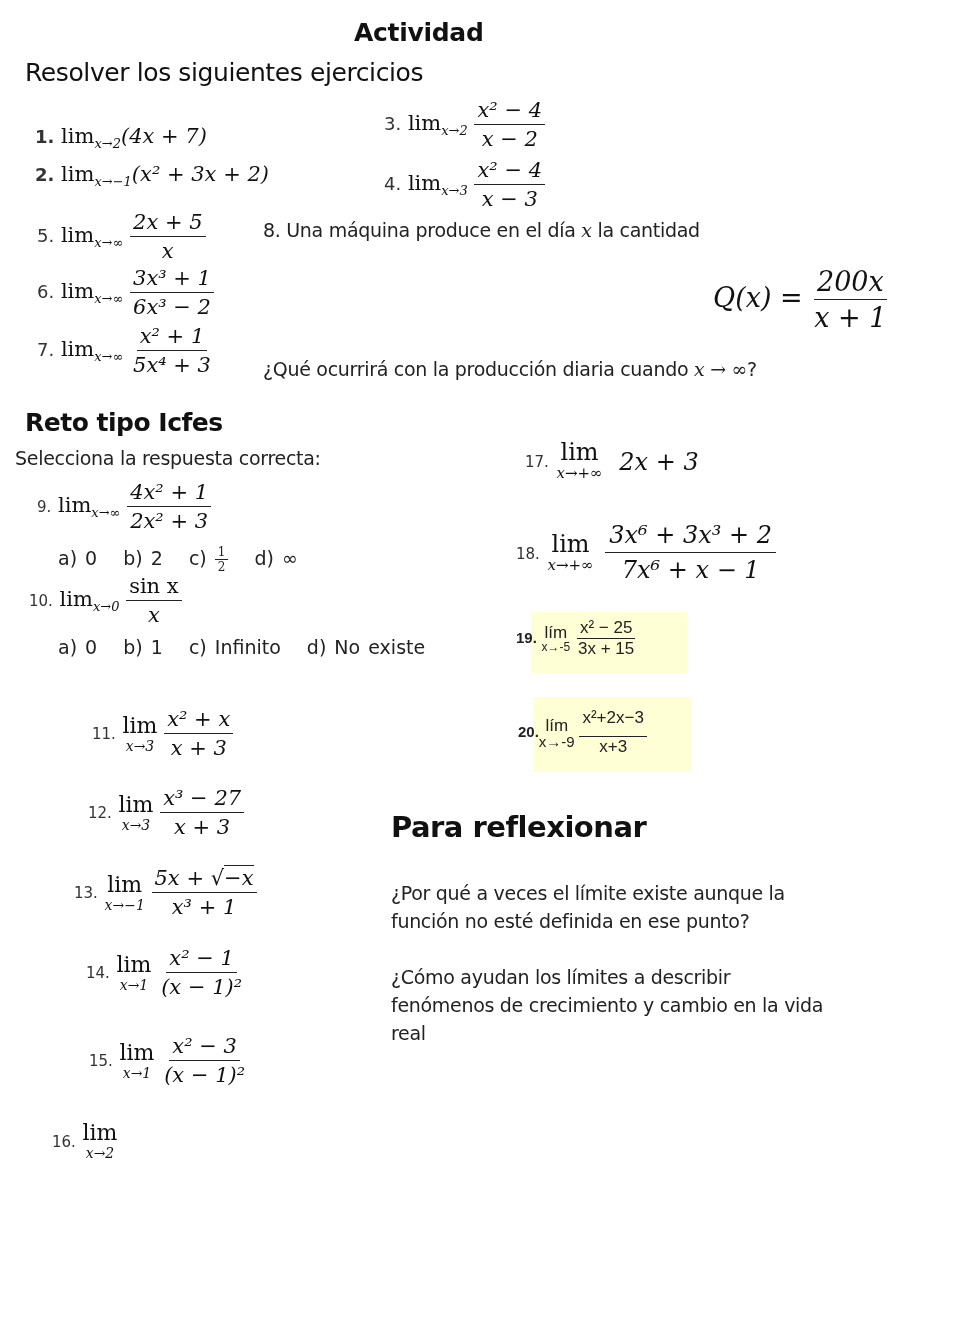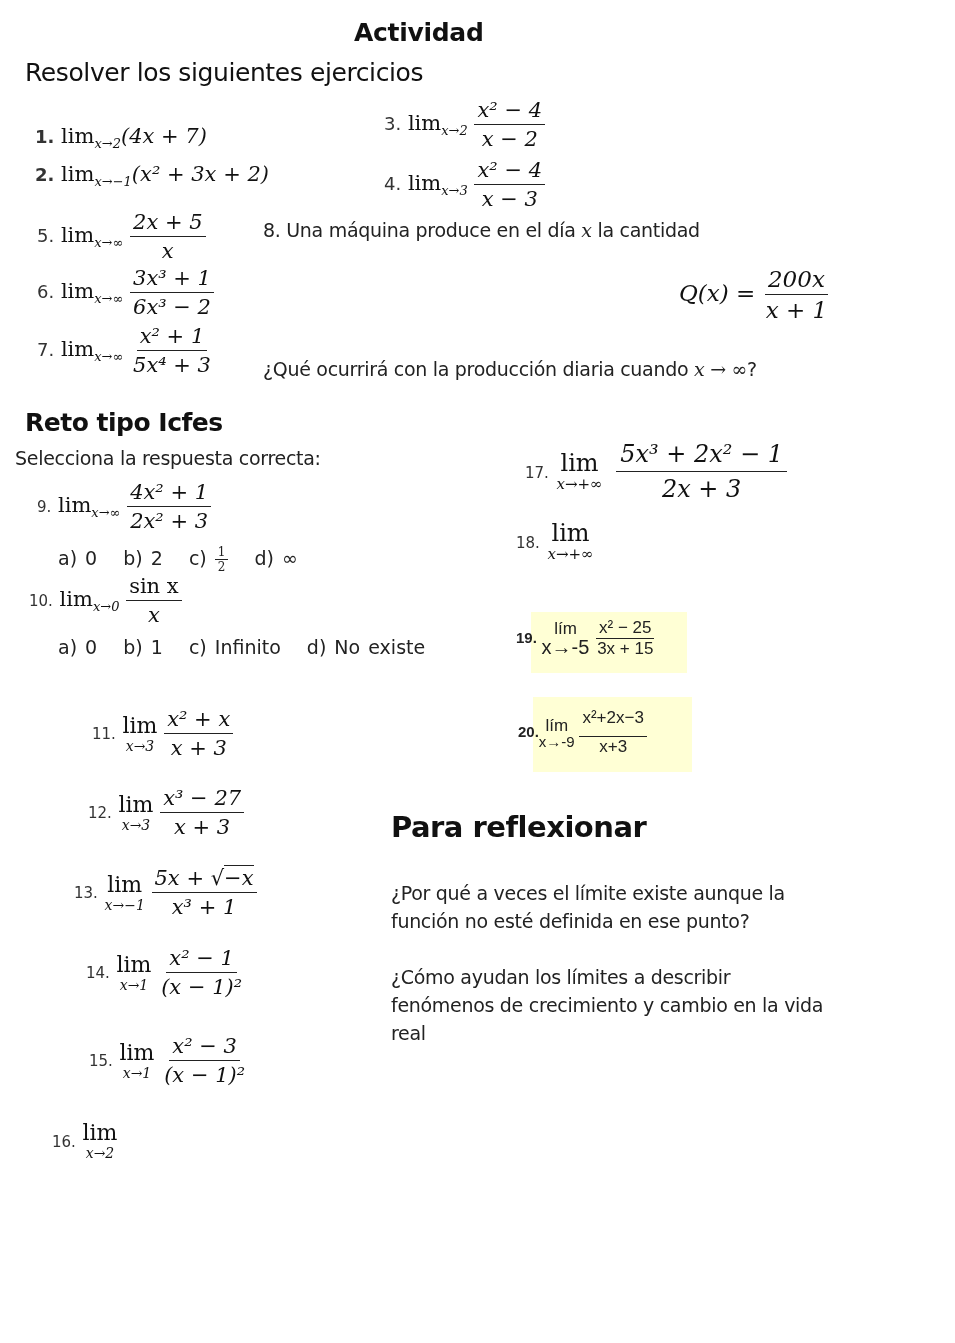--- a/index.html
+++ b/index.html
@@ -89,21 +89,21 @@
     <span class="n i">x² + 1</span>
     <span class="d i">5x⁴ + 3</span>
   </span>
 </div>
 
 <div class="abs body-text" style="left:263px; top:219px;">
   <span>8. Una máquina produce en el día</span>
   <span class="serif i">x</span>
   <span>la cantidad</span>
 </div>
-<div class="abs math" style="left:679px; top:266px; font-size:23px;">
+<div class="abs math" style="left:713px; top:266px; font-size:27px;">
   <span class="i">Q(x) =</span>
   <span class="frac">
     <span class="n i">200x</span>
     <span class="d i">x + 1</span>
   </span>
 </div>
 <div class="abs body-text" style="left:263px; top:358px;">
   <span>¿Qué ocurrirá con la producción diaria cuando</span>
   <span class="serif i">x → ∞</span><span>?</span>
 </div>
@@ -209,38 +209,41 @@
     </span>
 </div>
 
 <div class="abs cambria" style="left:525px; top:440px;">
   <span class="numsm">17.</span>
   <span class="limstack">
       <span class="lw">lim</span>
       <span class="lu i">x→+∞</span>
     </span>
   <span class="frac" style="margin-left:6px;">
-    <span class="n i" style="padding:0 4px 3px 4px;">5x³ + 2x² − 1</span>
     <span class="d i" style="padding-top:3px;">2x + 3</span>
   </span>
 </div>
 <div class="abs cambria" style="left:516px; top:521px;">
   <span class="numsm">18.</span>
   <span class="limstack">
       <span class="lw">lim</span>
       <span class="lu i">x→+∞</span>
     </span>
+  <span class="frac" style="margin-left:4px;">
+    <span class="n i" style="padding:0 4px 3px 4px;">3x⁶ + 3x³ + 2</span>
+    <span class="d i" style="padding-top:3px;">7x⁶ + x − 1</span>
+  </span>
 </div>
 
 <div class="abs highlight" style="left:531px; top:612px; width:156px; height:61px;"></div>
 <div class="abs calib" style="left:516px; top:618px; font-size:17px; color:#222;">
   <span style="font-weight:bold; font-size:15px;">19.</span>
   <span class="limstack">
       <span style="font-size:17px;">lím</span>
-      <span style="font-size:20px;">x→-5</span>
+      <span style="font-size:12px;">x→-5</span>
     </span>
   <span class="frac">
     <span class="n" style="border-bottom-width:1px; padding-bottom:0;">x² − 25</span>
     <span class="d" style="padding-top:0;">3x + 15</span>
   </span>
 </div>
 
 <div class="abs highlight" style="left:533px; top:697px; width:159px; height:75px;"></div>
 <div class="abs calib" style="left:518px; top:708px; font-size:17px; color:#222;">
   <span style="font-weight:bold; font-size:15px;margin-top:32px;">20.</span><span class="limstack">

